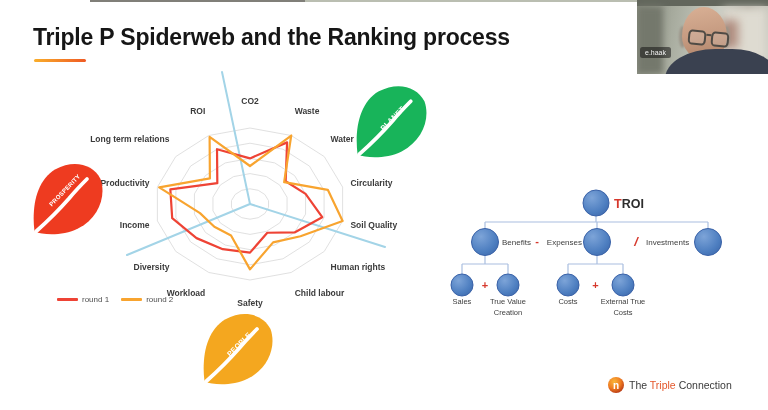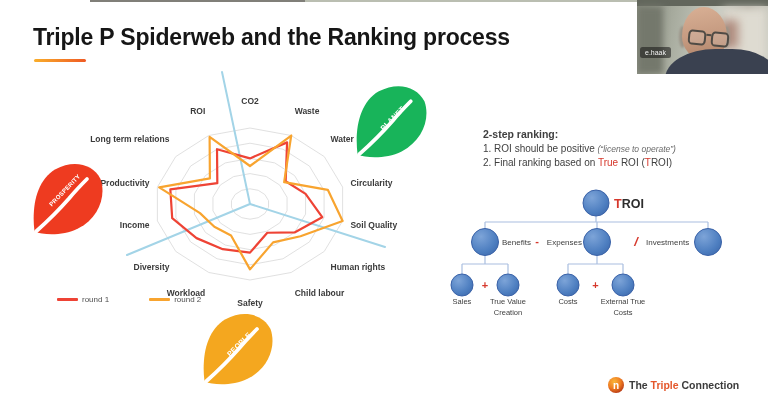--- a/index.html
+++ b/index.html
@@ -13,21 +13,21 @@
   
   .title{position:absolute;left:33px;top:24px;font-size:23px;font-weight:bold;color:#161616;letter-spacing:-.2px;}
   .title-underline{position:absolute;left:34px;top:59px;width:52px;height:3px;border-radius:2px;
                    background:linear-gradient(90deg,#f9ae2b,#ef5a24);}
 
   
   .radar-wrap{position:absolute;left:30px;top:70px;width:400px;height:250px;font-weight:bold;}
   .tree-wrap{position:absolute;left:440px;top:180px;width:328px;height:155px;}
 
   
-  .legend{position:absolute;left:57px;top:295px;display:flex;align-items:center;font-size:8px;color:#4f4f4f;gap:28px;}
+  .legend{position:absolute;left:57px;top:295px;display:flex;align-items:center;font-size:8px;color:#4f4f4f;}
   .legend .item{display:flex;align-items:center;margin-right:12px;}
   .legend .dash{width:21px;height:2.5px;margin-right:4px;border-radius:1px;}
 
   
   .leaf{position:absolute;width:84px;height:76px;}
   .leaf-planet{left:349px;top:83px;}
   .leaf-prosperity{left:27px;top:161px;width:81px;height:75px;}
   .leaf-people{left:197px;top:311px;width:81px;height:75px;}
   .leaf svg{width:100%;height:100%;display:block;}
 
@@ -35,21 +35,21 @@
   .ranking{position:absolute;left:483px;top:127px;width:265px;font-size:10px;color:#3f3f3f;line-height:14.5px;}
   .rk-head{font-weight:bold;font-size:10.5px;}
   .note{font-style:italic;color:#6a6a6a;font-size:8.5px;}
   .red{color:#d6382c;}
 
   
   .logo{position:absolute;left:608px;top:377px;display:flex;align-items:center;}
   .logo-icon{width:16px;height:16px;border-radius:50%;margin-right:5px;
              background:radial-gradient(circle at 38% 30%,#f9b63a 0%,#ef7c22 45%,#b53614 80%,#7e2410 100%);
              color:#fff;font-size:10px;font-weight:bold;display:flex;align-items:center;justify-content:center;}
-  .logo-text{font-size:10.5px;font-weight:bold;color:#3b3b3b;white-space:pre;}
+  .logo-text{font-size:10.5px;font-weight:normal;color:#3b3b3b;white-space:pre;}
   .logo-text .t2{color:#e4572b;}
 
   
   .webcam{position:absolute;left:637px;top:0;width:131px;height:74px;overflow:hidden;
           background:linear-gradient(100deg,#878b7f 0%,#a8ac9f 28%,#c9ccc2 58%,#b4b0a4 78%,#ced1c8 100%);}
   .cam-strip{position:absolute;top:0;left:0;right:0;height:6px;background:#62665c;}
   .cam-shelf-l{position:absolute;left:0;top:6px;width:26px;height:68px;background:#74786c;filter:blur(3px);}
   .cam-shelf-r{position:absolute;right:1px;top:8px;width:44px;height:52px;background:#dedbd1;filter:blur(4px);}
   .cam-books{position:absolute;right:30px;top:20px;width:16px;height:28px;background:#8a4b3a;filter:blur(5px);opacity:.55;}
   .cam-head{position:absolute;left:45px;top:7px;width:45px;height:53px;
@@ -131,25 +131,20 @@
     </svg>
   </div>
   <div class="leaf leaf-people">
     <svg viewBox="0 0 100 100">
       <path d="M6,94 C2,62 8,26 34,11 C58,-2 84,4 94,24 C102,46 92,76 64,90 C44,100 18,99 6,94 Z" fill="#f4a71f"></path>
       <path d="M8,94 C26,78 38,66 52,50 C62,38 68,32 76,24" fill="none" stroke="#ffffff" stroke-width="5" stroke-linecap="round"></path>
       <text transform="translate(40,61) rotate(-45)" font-size="9.5" font-weight="bold" fill="#ffffff" letter-spacing="0.4">PEOPLE</text>
     </svg>
   </div>
 
-  <div class="ranking">
-    <div class="rk-head">2-step ranking:</div>
-    <div class="rk-line"><span>1. ROI should be positive </span><span class="note">(“license to operate”)</span></div>
-    <div class="rk-line"><span>2. Final ranking based on </span><span class="red">True</span><span> ROI (</span><span class="red">T</span><span>ROI)</span></div>
-  </div>
 
   <div class="tree-wrap">
     <svg id="tree-svg" width="328" height="155" viewBox="0 0 328 155">
         <defs>
           <radialGradient id="nodeGrad" cx="35%" cy="30%" r="80%">
             <stop offset="0%" stop-color="#7da4d8"></stop>
             <stop offset="70%" stop-color="#4d7ec0"></stop>
             <stop offset="100%" stop-color="#406cae"></stop>
           </radialGradient>
         </defs>

